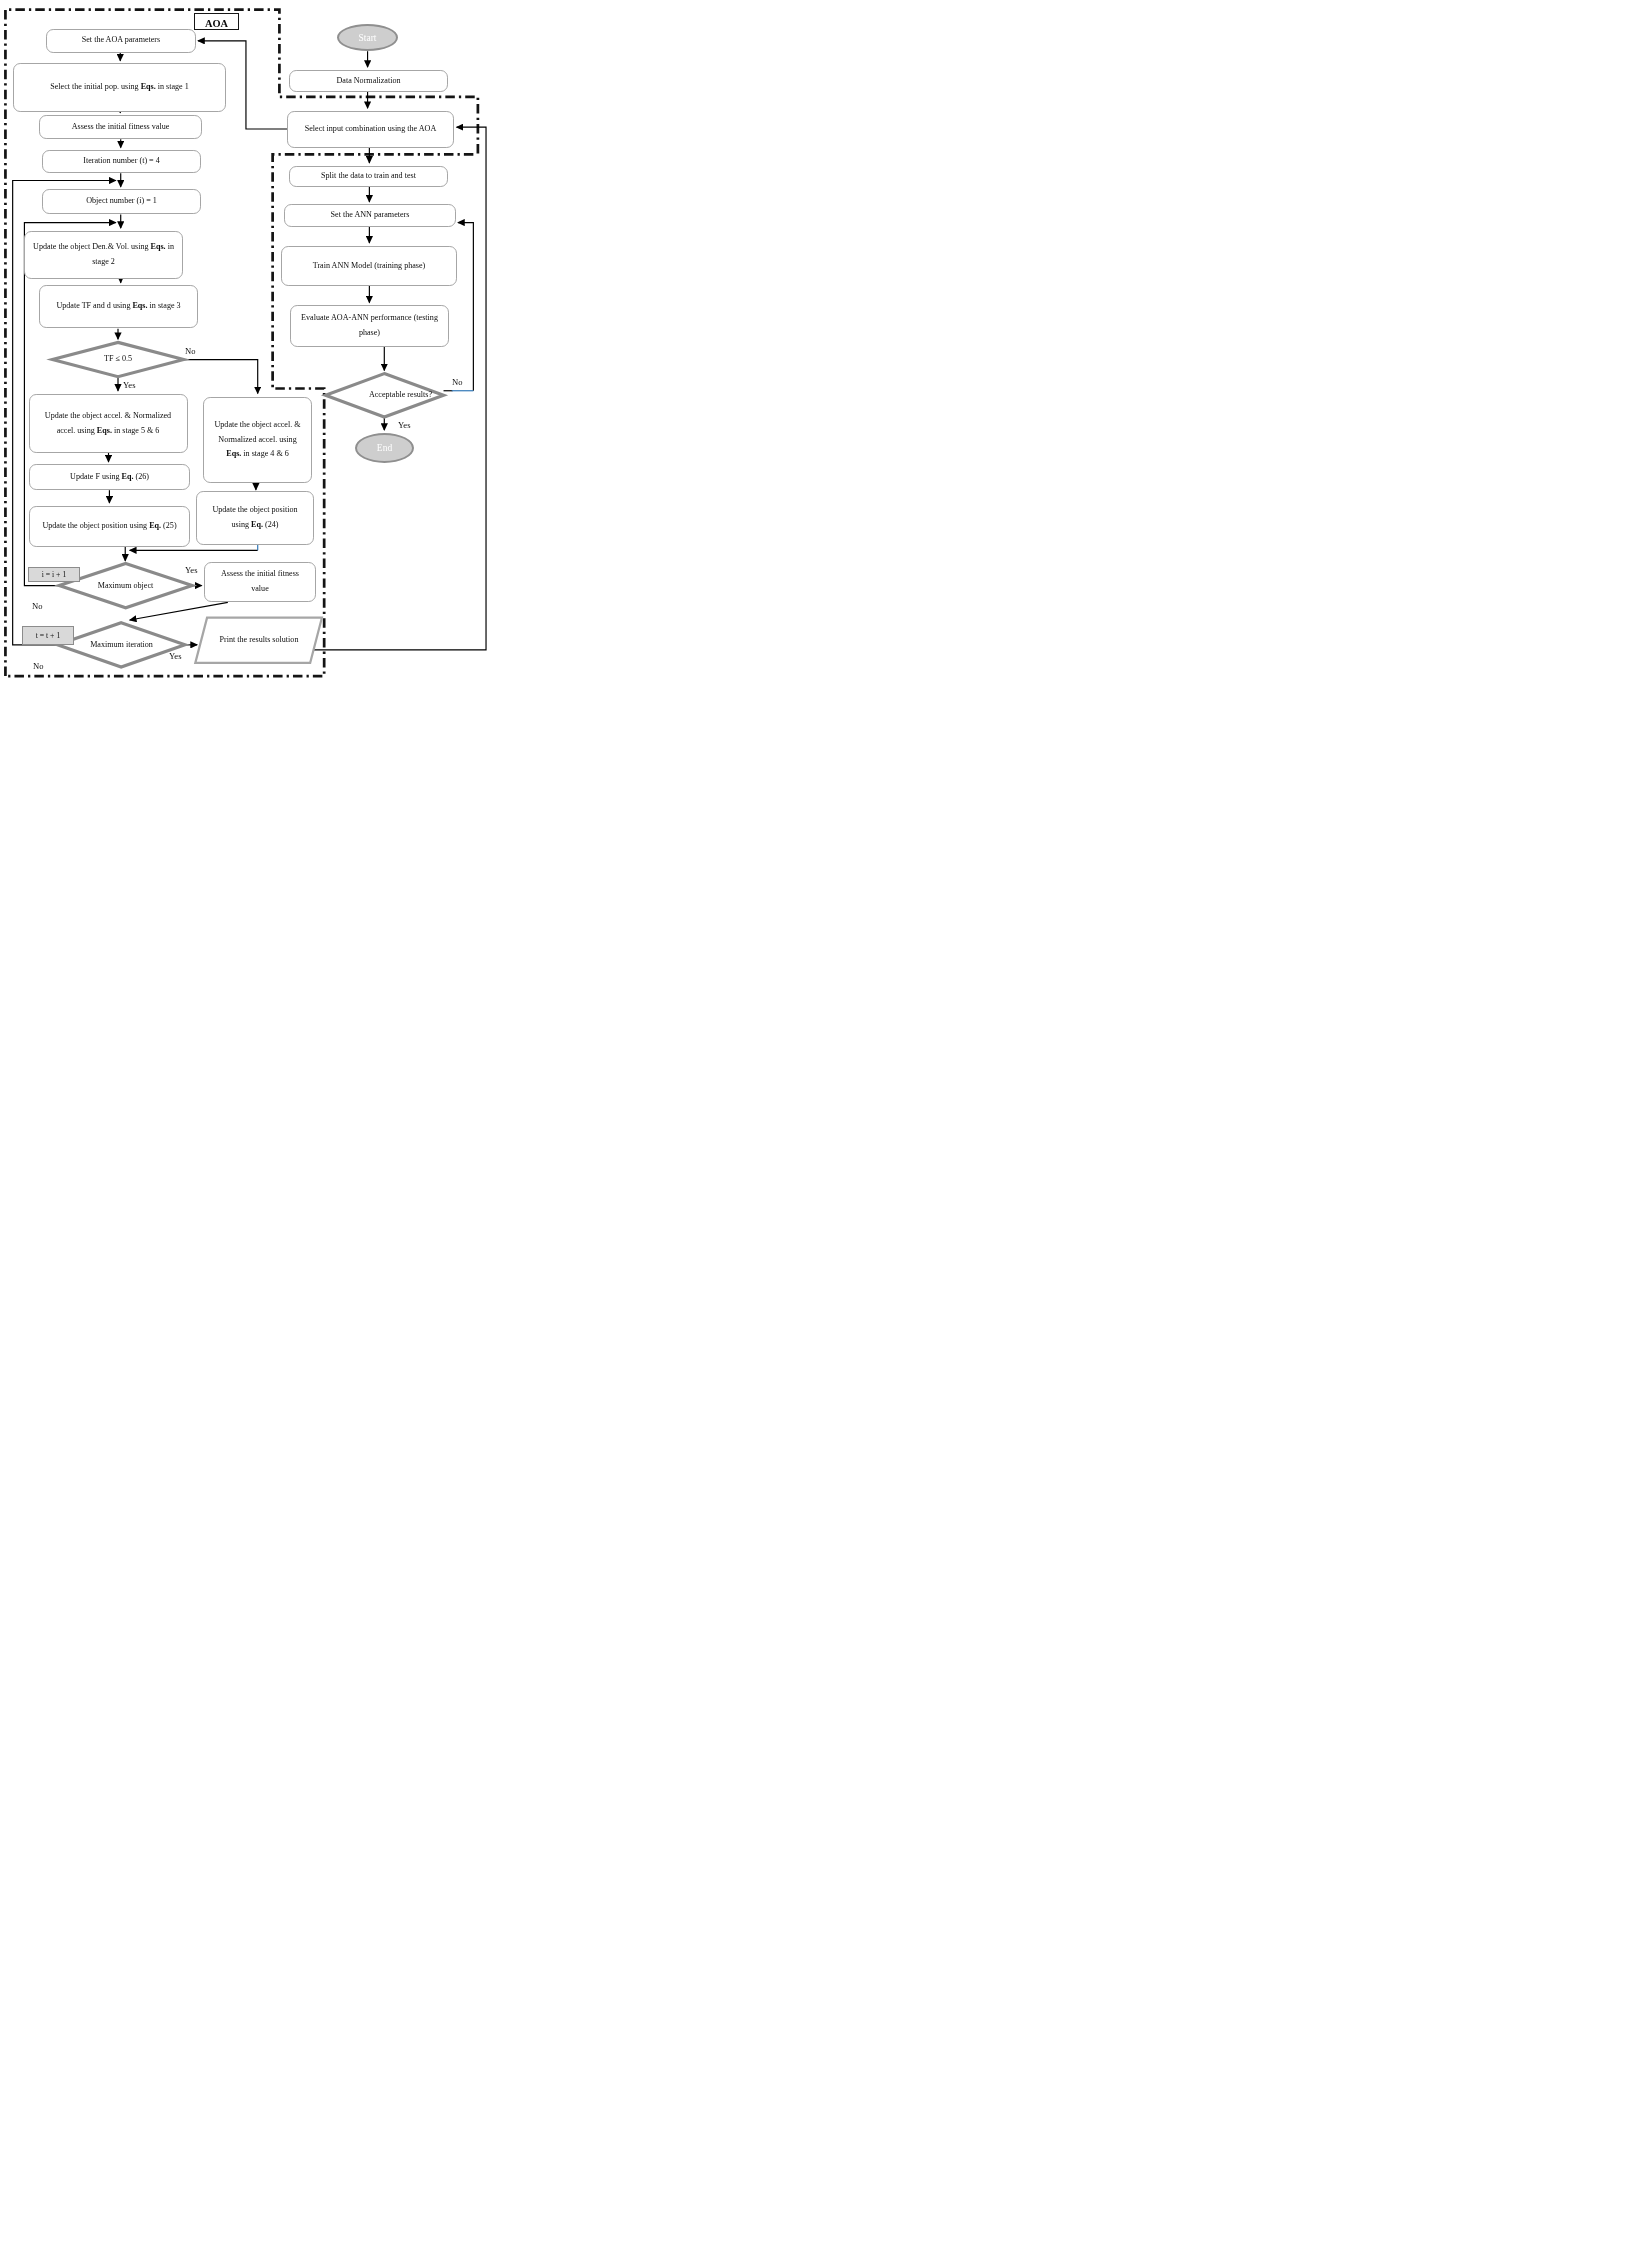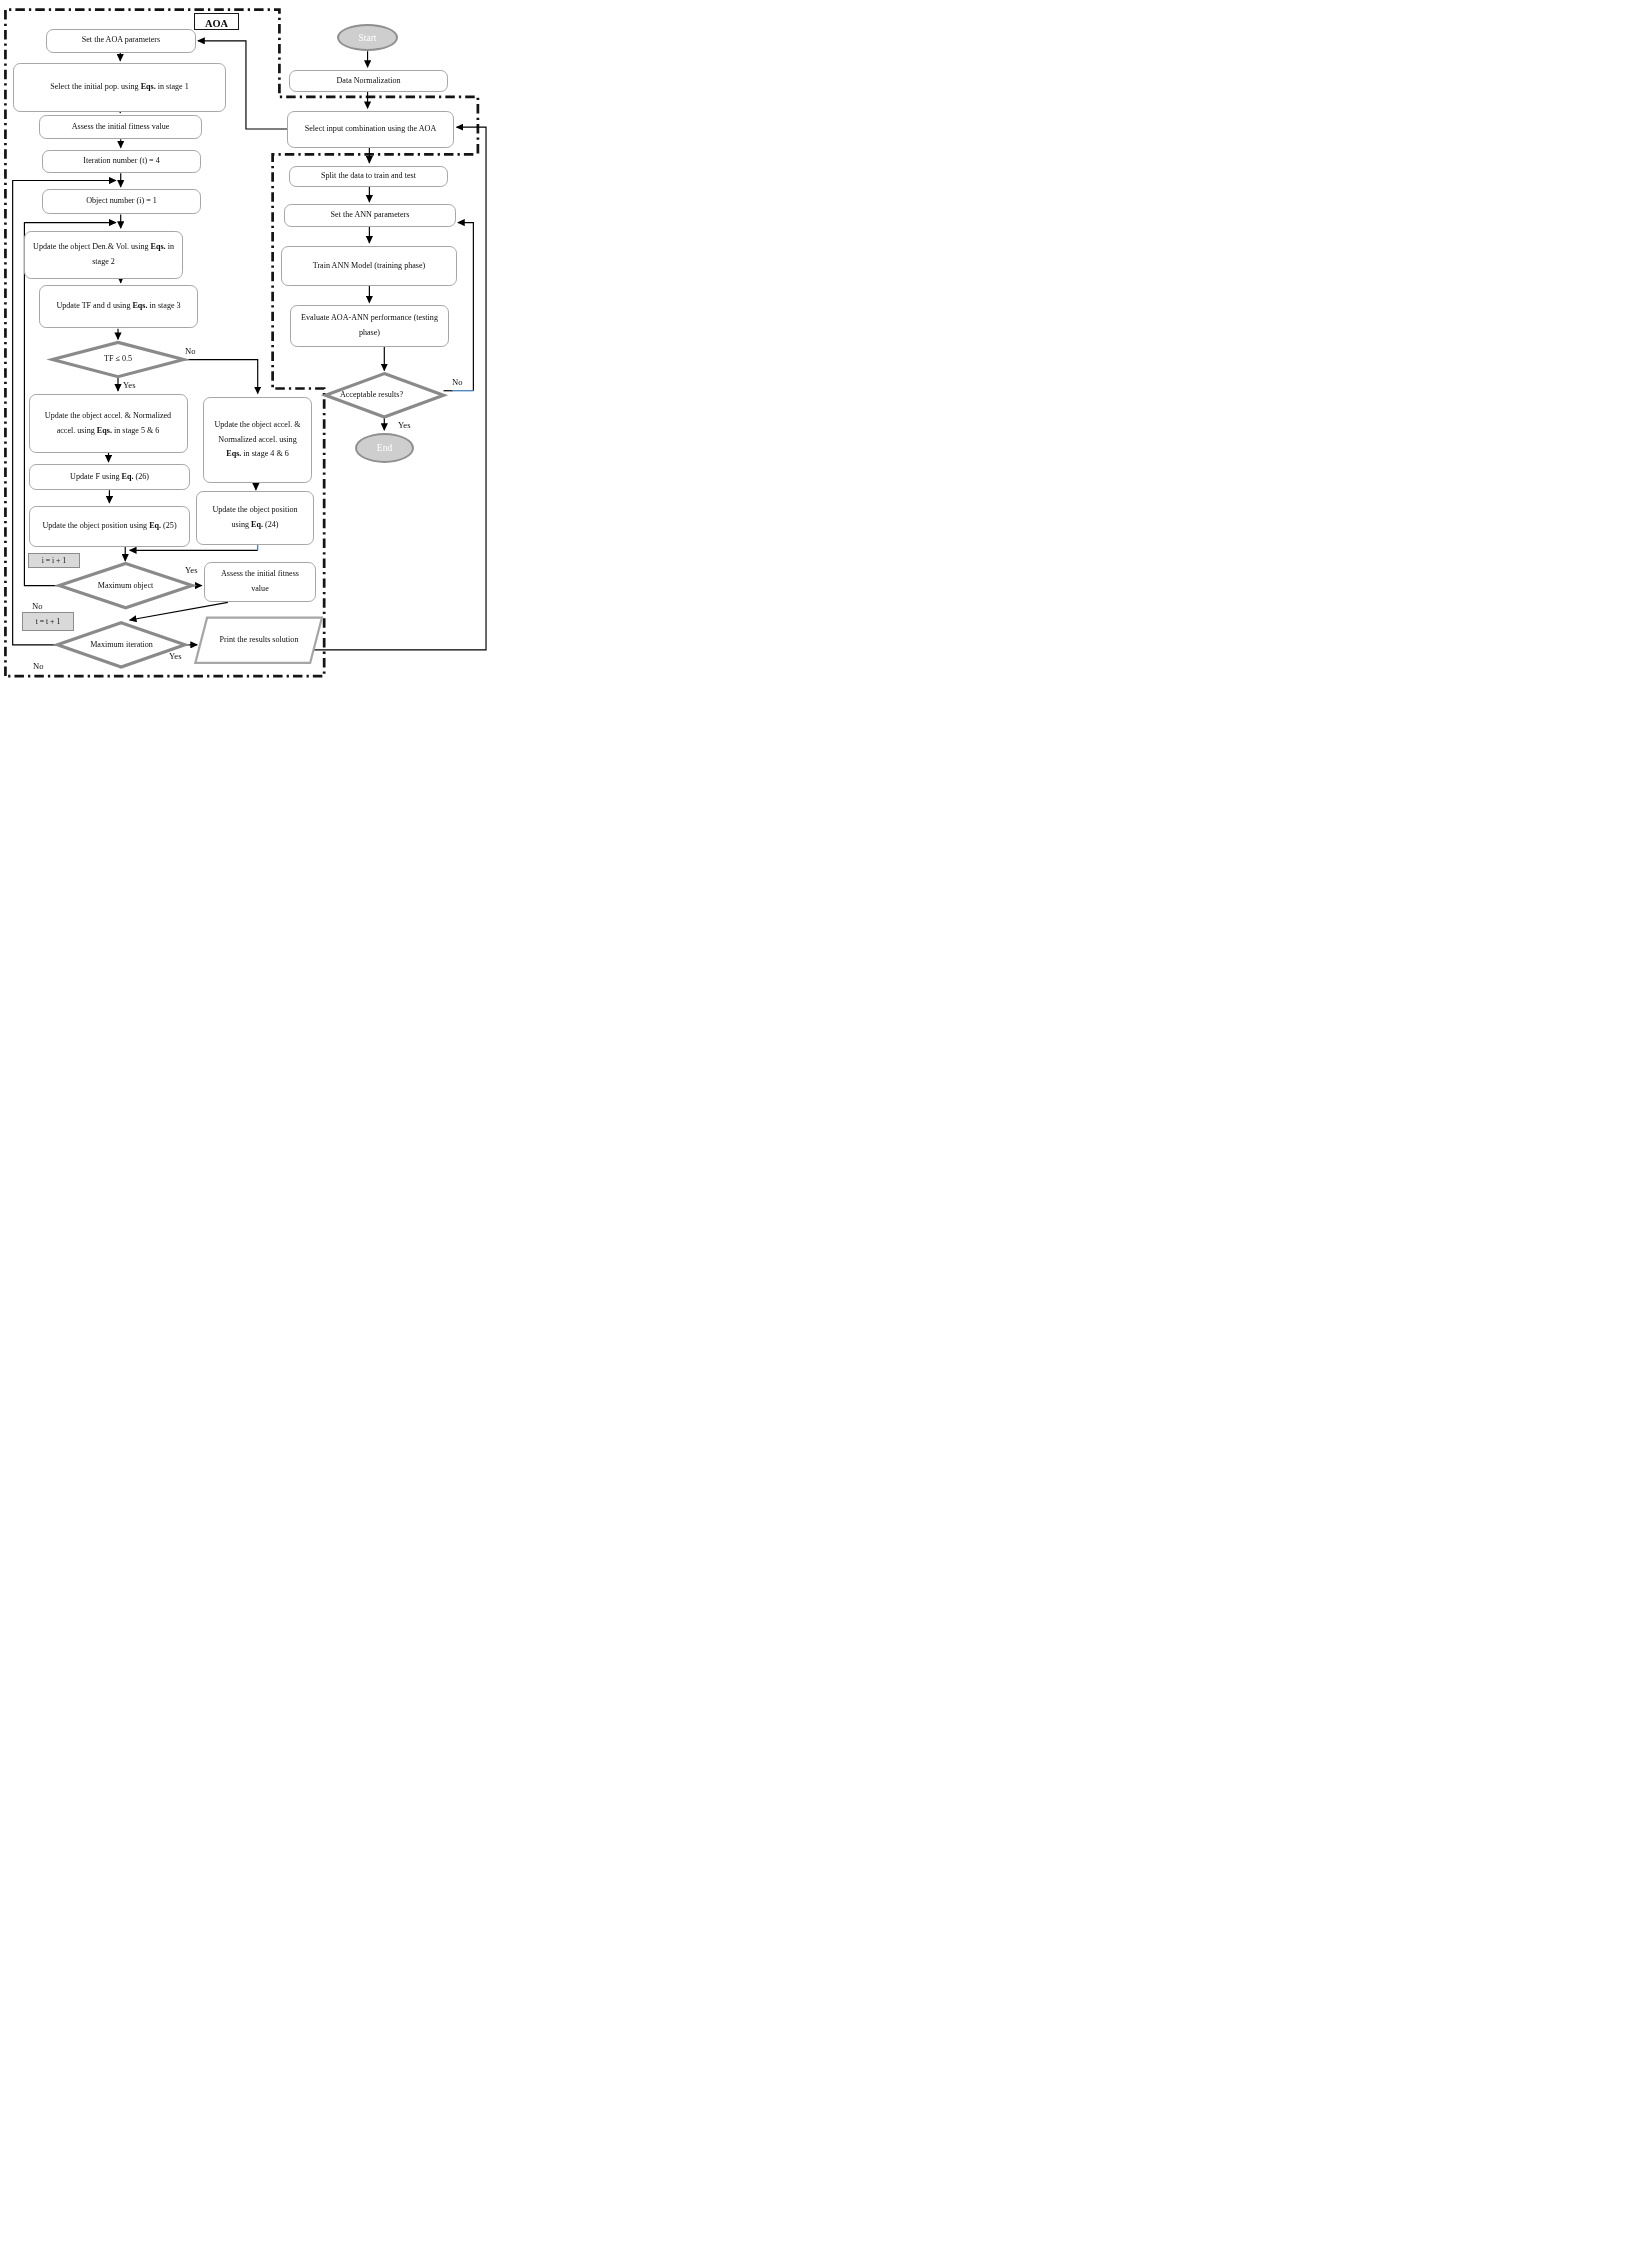--- a/index.html
+++ b/index.html
@@ -22,21 +22,21 @@
     background:#fff; border:1.4px solid #161616; font-weight:bold; font-size:10.4px; color:#0a0a0a;
   }
   .terminal{
     position:absolute; display:flex; align-items:center; justify-content:center;
     background:var(--terminal-fill,#cecece); border:2.3px solid #8f8f8f; border-radius:50%;
     color:#fff; font-size:9.5px;
   }
   .counter{
     position:absolute; display:flex; align-items:center; justify-content:center;
     background:var(--counter-fill,#d9d9d9); border:0.9px solid #8c8c8c;
-    font-size:7.7px; color:#111;
+    font-size:7.7px; color:#111;margin-top:14px;
   }
   .dlabel{position:absolute; display:flex; align-items:center; justify-content:center;
     text-align:center; font-size:8.1px; color:#0c0c0c; line-height:1.5;}
   .elabel{position:absolute; font-size:8.6px; color:#0c0c0c;}
 </style>
 </head>
 <body>
 
 <div class="canvas">
 
@@ -190,21 +190,21 @@
     </div>
 
   <div class="node" style="left:281px;top:246px;width:176px;height:40px">
     <span><span>Train ANN Model (training phase)</span></span>
     </div>
 
   <div class="node" style="left:290px;top:305px;width:159px;height:42px">
     <span><span>Evaluate AOA-ANN performance (testing phase)</span></span>
     </div>
 
-  <div class="dlabel" style="left:322px;top:386px;width:99px;height:18px">Acceptable results?</div>
+  <div class="dlabel" style="left:351px;top:386px;width:99px;height:18px">Acceptable results?</div>
 
   <div class="terminal" style="left:355px;top:433px;width:59px;height:30px">End</div>
 
   <div class="elabel" style="left:185px;top:346px">No</div>
   <div class="elabel" style="left:123px;top:380px">Yes</div>
   <div class="elabel" style="left:185px;top:565px">Yes</div>
   <div class="elabel" style="left:32px;top:601px">No</div>
   <div class="elabel" style="left:169px;top:651px">Yes</div>
   <div class="elabel" style="left:33px;top:661px">No</div>
   <div class="elabel" style="left:452px;top:377px">No</div>

